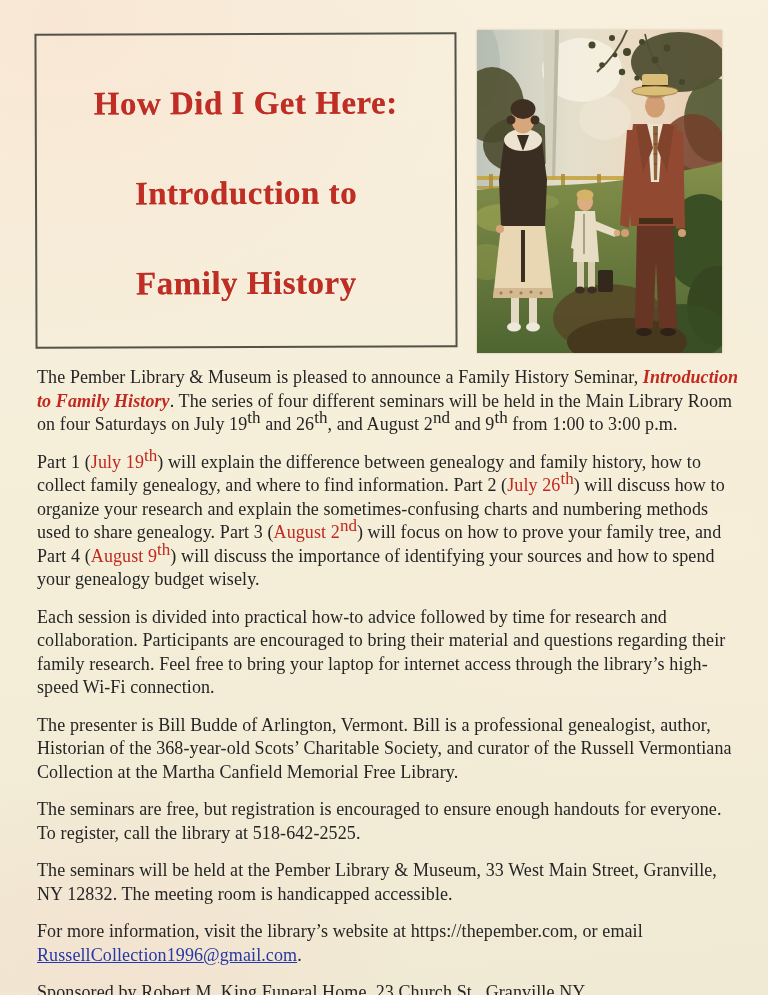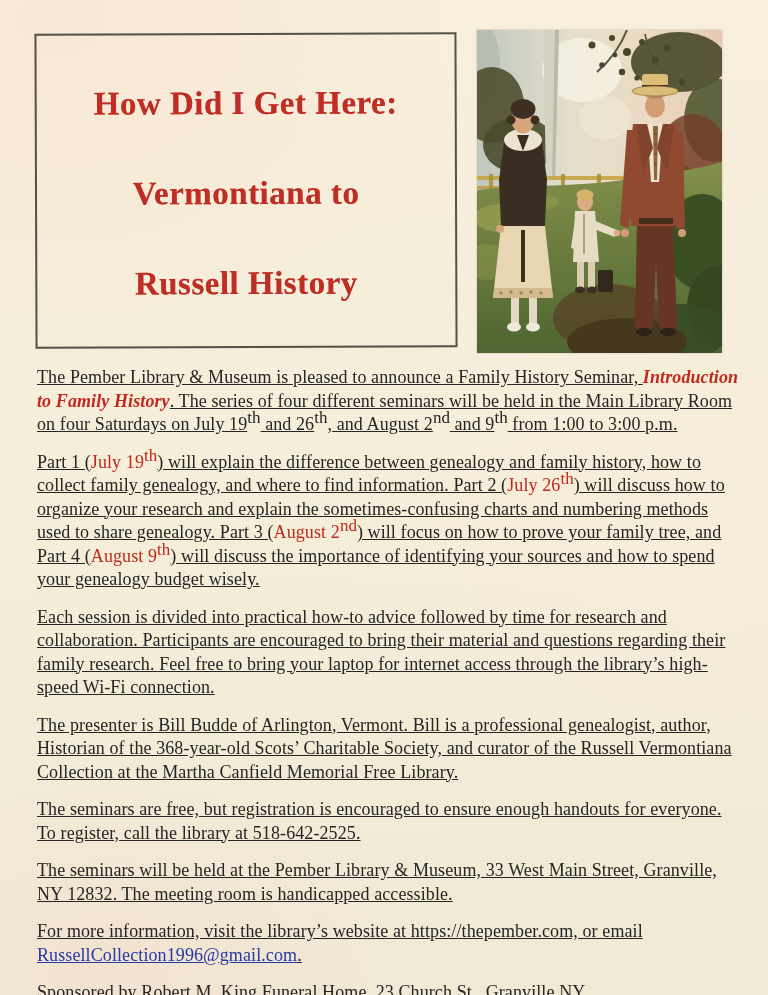--- a/index.html
+++ b/index.html
@@ -49,35 +49,35 @@
   .photo-frame svg { display: block; }
   
   .body-text {
     position: absolute; left: 37px; top: 366px;
     width: 704px;
     font-size: 18px;
     line-height: 23.5px;
     letter-spacing: 0.1px;
   }
   .para { margin: 0 0 14px 0; }
-  .seg-plain { color: #252525; text-decoration: underline; }
+  .seg-plain { color: #252525; }
   .seg-red-bold { color: #c2281e; font-weight: normal; }
   .seg-red-bold-italic { color: #c2281e; font-weight: bold; font-style: italic; }
   .seg-link { color: #2438a6; text-decoration: underline; cursor: pointer; }
   sup { font-size: 17px; line-height: 0; vertical-align: super; letter-spacing: 0; }
 </style>
 </head>
 <body>
 
 <div class="page">
 
   <div class="title-box">
     <div class="title-line">How Did I Get Here:</div>
-    <div class="title-line">Vermontiana to</div>
-    <div class="title-line">Russell History</div>
+    <div class="title-line">Introduction to</div>
+    <div class="title-line">Family History</div>
   </div>
 
   <div class="photo-frame" title="Hand-tinted vintage photograph of a woman in a dark blouse and cream skirt, a small blond child, and a man in a reddish-brown suit and straw boater hat, standing in a garden with trees, a pale pole, and a yellow fence behind them">
     <svg width="245" height="323" viewBox="0 0 245 323" xmlns="http://www.w3.org/2000/svg">
       <defs>
         <linearGradient id="skyGrad" x1="0" y1="0" x2="1" y2="0">
           <stop offset="0" stop-color="#bcc7c0"></stop>
           <stop offset="0.38" stop-color="#e3e1d0"></stop>
           <stop offset="0.7" stop-color="#ecdcc6"></stop>
           <stop offset="1" stop-color="#e5cab2"></stop>

